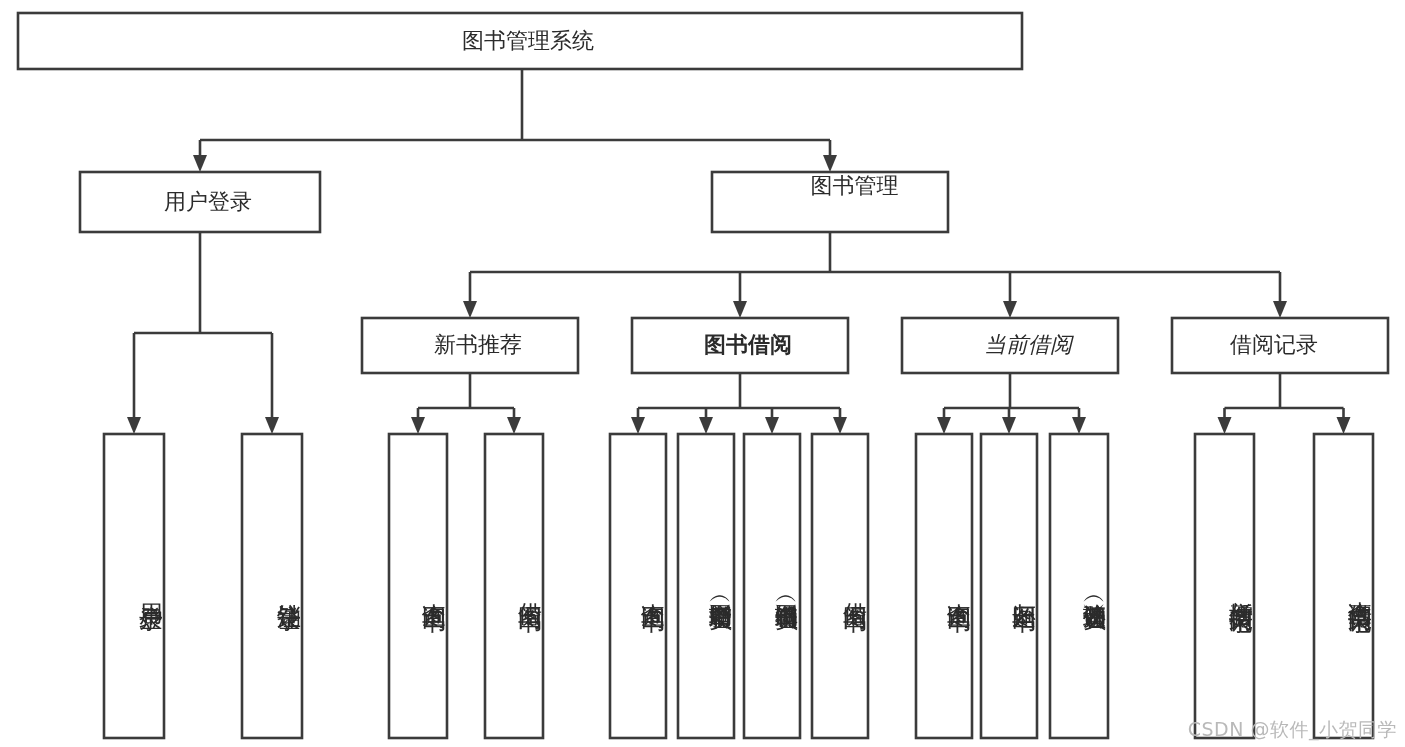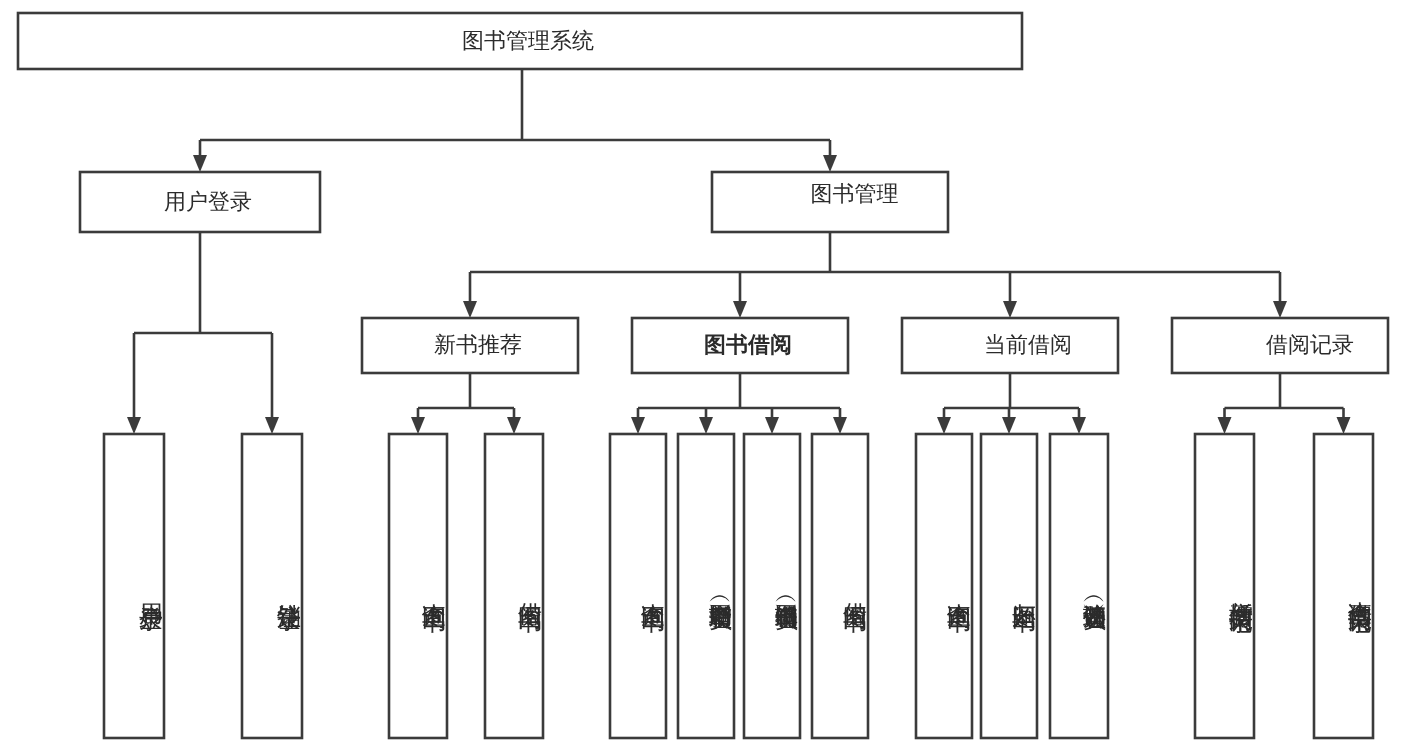--- a/index.html
+++ b/index.html
@@ -158,33 +158,34 @@
       <line x1="1224.5" y1="408" x2="1343.5" y2="408" class="connector"></line>
       <line x1="1224.5" y1="408" x2="1224.5" y2="419" class="connector"></line>
       <polygon points="1217.5,417 1231.5,417 1224.5,434" class="arrow-head"></polygon>
       <line x1="1343.5" y1="408" x2="1343.5" y2="419" class="connector"></line>
       <polygon points="1336.5,417 1350.5,417 1343.5,434" class="arrow-head"></polygon>
     </svg>
 
   <div id="labels-layer">
       <div class="node-label horizontal" style="left: 18px; top: 13px; width: 1004px; height: 56px;">图书管理系统</div>
       <div class="node-label horizontal" style="left: 80px; top: 172px; width: 240px; height: 60px;">用户登录</div>
-      <div class="node-label horizontal" style="left: 712px; top: 164px; width: 269px; height: 60px;">图书管理</div>
+      <div class="node-label horizontal" style="left: 712px; top: 156px; width: 269px; height: 60px;">图书管理</div>
       <div class="node-label horizontal" style="left: 362px; top: 318px; width: 216px; height: 55px; border-radius: 27px;">新书推荐</div>
       <div class="node-label horizontal" style="left: 632px; top: 318px; width: 216px; height: 55px; font-weight: bold;">图书借阅</div>
-      <div class="node-label horizontal" style="left: 902px; top: 318px; width: 236px; height: 55px;">当前借阅</div>
-      <div class="node-label horizontal" style="left: 1208px; top: 318px; width: 188px; height: 55px;">借阅记录</div>
+      <div class="node-label horizontal" style="left: 902px; top: 318px; width: 236px; height: 55px; font-style: italic;">当前借阅</div>
+      <div class="node-label horizontal" style="left: 1172px; top: 318px; width: 188px; height: 55px;">借阅记录</div>
       <div class="node-label vertical" style="left: 104px; top: 434px; width: 60px; height: 304px;">用户登录</div>
       <div class="node-label vertical" style="left: 242px; top: 434px; width: 60px; height: 304px;">注销登录</div>
       <div class="node-label vertical" style="left: 389px; top: 434px; width: 58px; height: 304px;">查询图书</div>
       <div class="node-label vertical" style="left: 485px; top: 434px; width: 58px; height: 304px;">借阅图书</div>
       <div class="node-label vertical" style="left: 610px; top: 434px; width: 56px; height: 304px;">查询图书</div>
       <div class="node-label vertical tall" style="left: 678px; top: 434px; width: 56px; height: 304px;">新增图书（管理员）</div>
       <div class="node-label vertical tall" style="left: 744px; top: 434px; width: 56px; height: 304px;">编辑图书（管理员）</div>
       <div class="node-label vertical" style="left: 812px; top: 434px; width: 56px; height: 304px;">借阅图书</div>
       <div class="node-label vertical" style="left: 916px; top: 434px; width: 56px; height: 304px;">查询图书</div>
       <div class="node-label vertical" style="left: 981px; top: 434px; width: 56px; height: 304px;">归还图书</div>
       <div class="node-label vertical tall" style="left: 1050px; top: 434px; width: 58px; height: 304px;">确认归还（管理员）</div>
       <div class="node-label vertical" style="left: 1195px; top: 434px; width: 59px; height: 304px;">新增借阅记录</div>
       <div class="node-label vertical" style="left: 1314px; top: 434px; width: 59px; height: 304px;">查询借阅记录</div>
     </div>
 
+  <div id="watermark">CSDN @软件_小贺同学</div>
 </div>
 
 </body></html>

